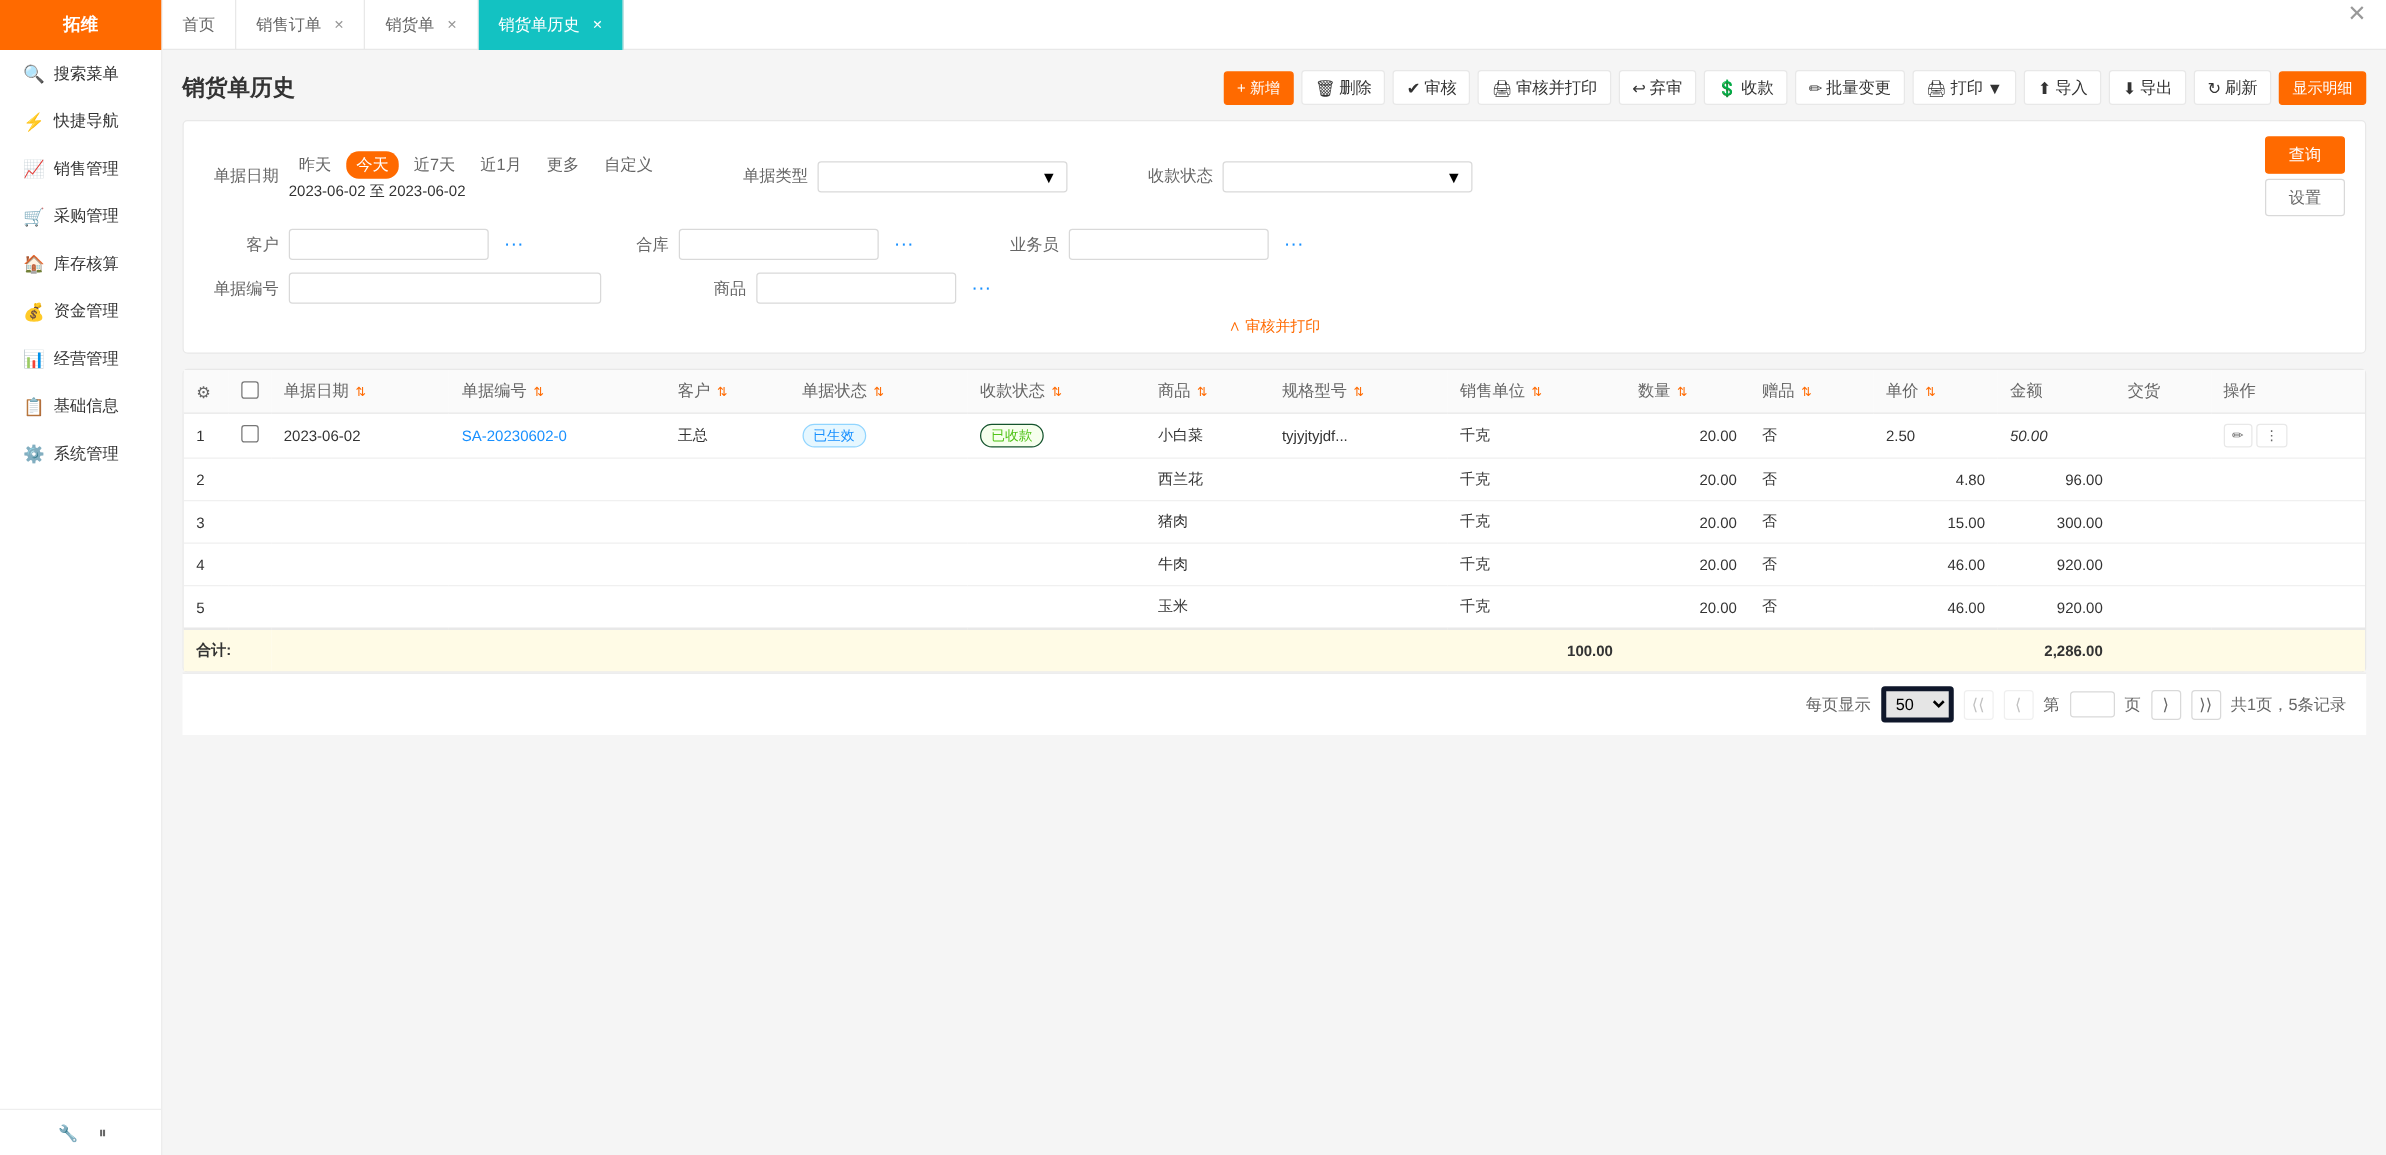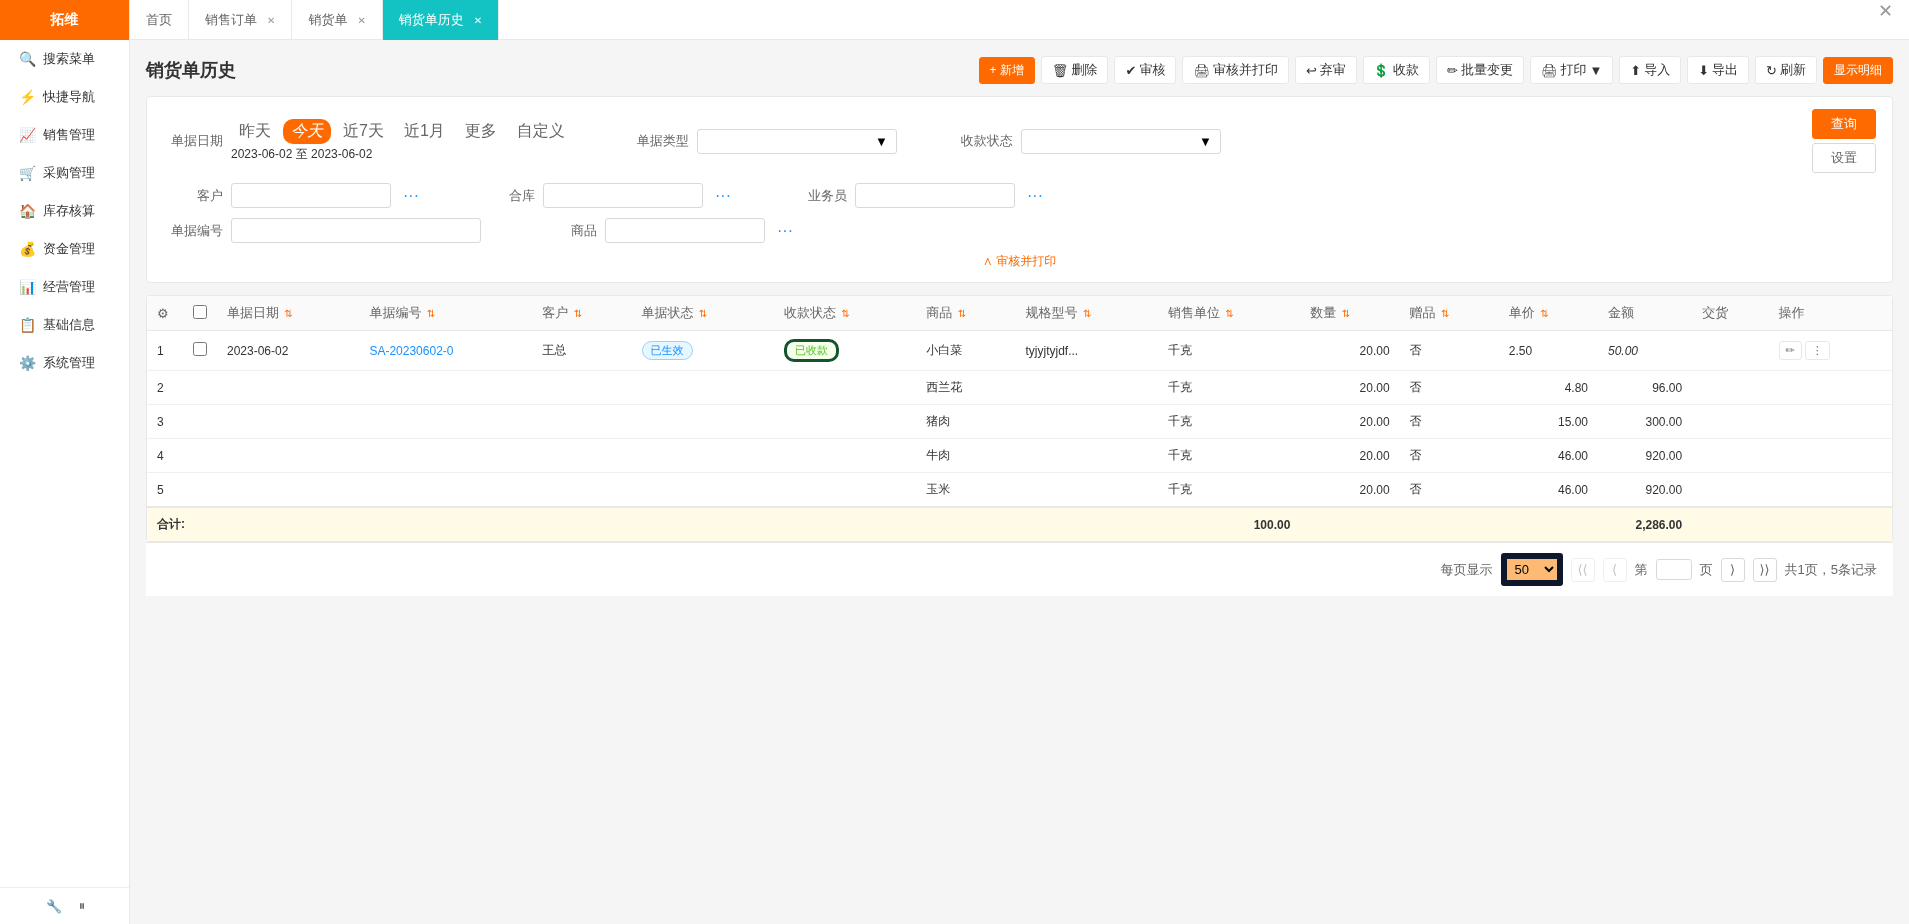--- a/index.html
+++ b/index.html
@@ -34,46 +34,46 @@
 
     
     .filter-panel { background: #fff; border-radius: 4px; padding: 12px 16px; margin-bottom: 12px; border: 1px solid #e8e8e8; }
     .filter-row { display: flex; align-items: center; gap: 16px; margin-bottom: 10px; flex-wrap: wrap; }
     .filter-row:last-child { margin-bottom: 0; }
     .filter-item { display: flex; align-items: center; gap: 8px; }
     .filter-label { color: #666; white-space: nowrap; min-width: 60px; text-align: right; }
     .filter-input { border: 1px solid #d9d9d9; border-radius: 3px; padding: 4px 8px; width: 160px; color: #333; background: #fff; }
     .filter-select { border: 1px solid #d9d9d9; border-radius: 3px; padding: 4px 8px; width: 180px; background: #fff; cursor: pointer; display: flex; align-items: center; justify-content: space-between; }
     .filter-dots { color: #1890ff; cursor: pointer; font-size: 16px; margin-left: 4px; }
-    .date-tag { padding: 2px 8px; border-radius: 3px; cursor: pointer; color: #666; font-size: 16px; }
-    .date-tag.active { background: #ff6a00; color: #fff; border-radius: 10px; font-style: italic; }
+    .date-tag { padding: 2px 8px; border-radius: 3px; cursor: pointer; color: #666; font-size: 13px; }
+    .date-tag.active { background: #ff6a00; color: #fff; border-radius: 10px; }
     .date-value { color: #333; font-size: 12px; margin-top: 2px; }
     .filter-more { color: #ff6a00; cursor: pointer; text-align: center; margin-top: 4px; font-size: 12px; }
     .filter-date-group { display: flex; flex-direction: column; }
 
     
     .table-wrapper { background: #fff; border-radius: 4px; border: 1px solid #e8e8e8; }
     table { width: 100%; border-collapse: collapse; }
     thead tr { background: #fafafa; }
     thead th { padding: 8px 10px; text-align: left; color: #666; font-weight: normal; border-bottom: 1px solid #e8e8e8; white-space: nowrap; font-size: 12px; }
     tbody tr { border-bottom: 1px solid #f0f0f0; }
     tbody td { padding: 8px 10px; color: #333; font-size: 12px; white-space: nowrap; }
     .sort-icon { color: #ccc; font-size: 10px; margin-left: 2px; }
     .sort-icon.active { color: #ff6a00; }
     .status-badge { display: inline-block; padding: 1px 8px; border-radius: 10px; font-size: 11px; }
     .status-active { background: #e6f7ff; color: #1890ff; border: 1px solid #91d5ff; }
-    .status-paid { background: #f6ffed; color: #52c41a; border: 3px solid #14532d; }
+    .status-paid { background: #f6ffed; color: #52c41a; border: 1px solid #14532d; }
     .action-btn { padding: 2px 6px; border: 1px solid #e8e8e8; border-radius: 3px; cursor: pointer; background: #fff; color: #666; font-size: 11px; margin-right: 3px; }
     .table-summary { background: #fffbe6; border-top: 2px solid #e8e8e8; }
     .table-summary td { padding: 8px 10px; font-weight: bold; color: #333; font-size: 12px; }
 
     
     .pagination { display: flex; align-items: center; justify-content: flex-end; padding: 10px 16px; gap: 8px; background: #fff; border-top: 1px solid #e8e8e8; }
     .pagination-label { color: #666; }
-    .pagination-select { border: 6px solid #0f172a; border-radius: 3px; padding: 2px 4px; background: #fdba74; cursor: pointer; }
+    .pagination-select { border: 4px solid #0f172a; border-radius: 3px; padding: 2px 4px; background: #e5e5e5; cursor: pointer; }
     .pagination-btn { width: 24px; height: 24px; display: flex; align-items: center; justify-content: center; border: 1px solid #d9d9d9; border-radius: 3px; cursor: pointer; background: #fff; color: #666; }
     .pagination-btn.disabled { opacity: 0.4; cursor: not-allowed; }
     .page-input { border: 1px solid #d9d9d9; border-radius: 3px; padding: 2px 6px; width: 36px; text-align: center; background: #fff; }
     .page-total { color: #666; }
 
     .teal-tab { background: #13c2c2; color: #fff !important; }
 
     .display-明细-btn { background: #ff6a00; color: #fff; border: 1px solid #ff6a00; border-radius: 3px; padding: 4px 10px; cursor: pointer; font-size: 12px; white-space: nowrap; }
     .query-btn { background: #ff6a00; color: #fff; border: 1px solid #ff6a00; border-radius: 3px; padding: 5px 18px; cursor: pointer; font-size: 13px; }
     .setting-btn { border: 1px solid #d9d9d9; background: #fff; border-radius: 3px; padding: 5px 18px; cursor: pointer; font-size: 13px; color: #666; }

